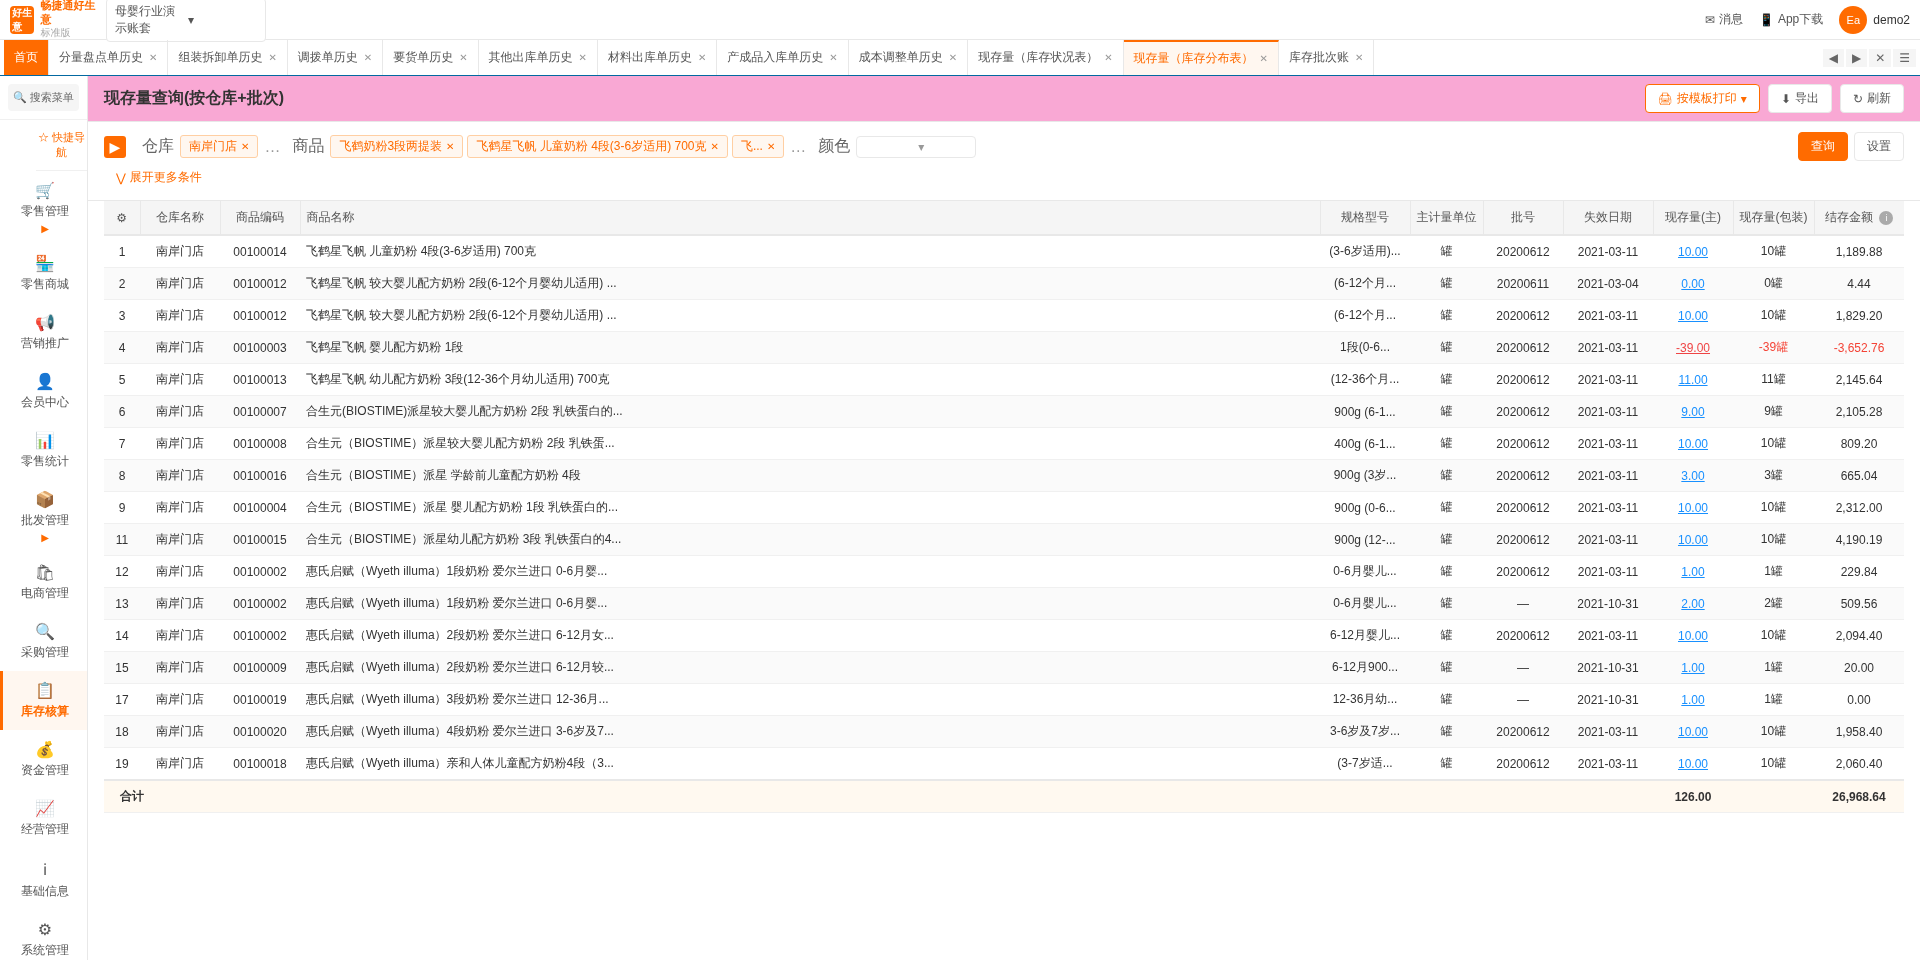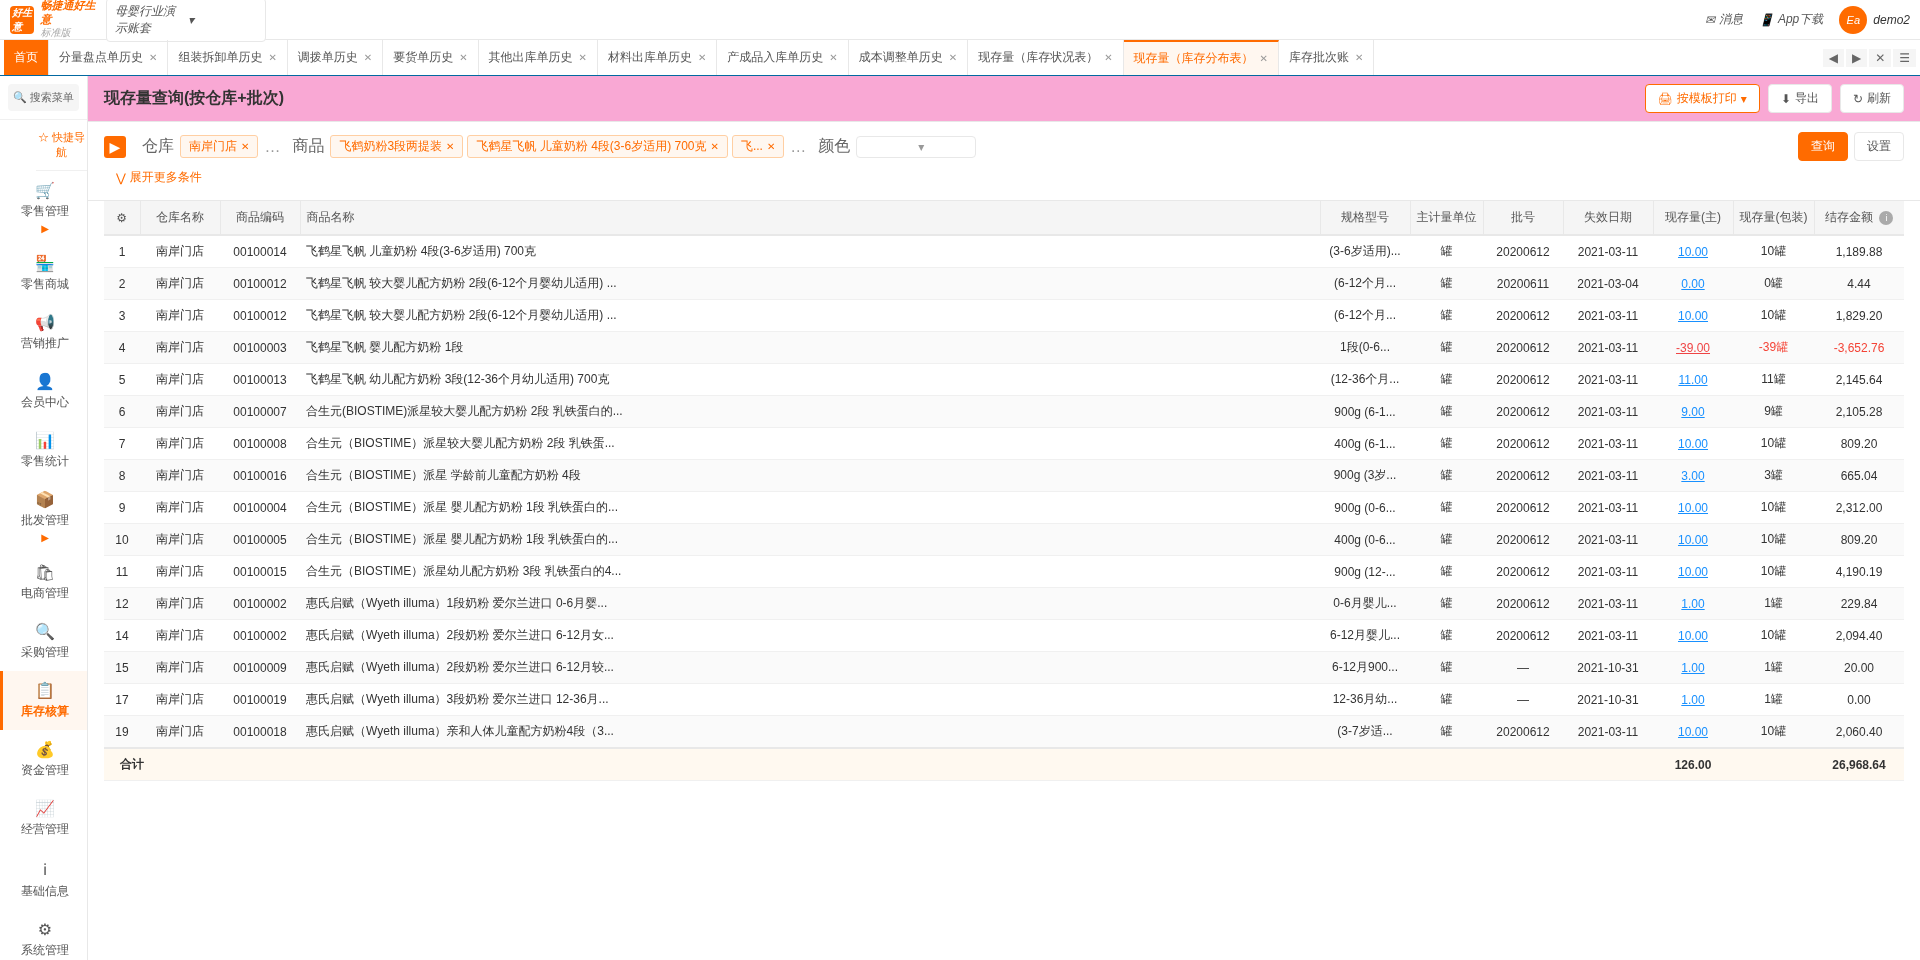--- a/index.html
+++ b/index.html
@@ -1,19 +1,19 @@
 <!DOCTYPE html>
 <html><head>
   <meta charset="utf-8">
   <style>
     * { box-sizing: border-box; margin: 0; padding: 0; }
     body { font-family: 'Microsoft YaHei', Arial, sans-serif; font-size: 12px; background: #f5f5f5; color: #333; overflow: hidden; height: 960px; }
 
     
-    .top-bar { display: flex; align-items: center; background: #fff; height: 40px; border-bottom: 1px solid #e8e8e8; padding: 0 10px; justify-content: space-between; font-style: italic; }
+    .top-bar { display: flex; align-items: center; background: #fff; height: 40px; border-bottom: 1px solid #e8e8e8; padding: 0 10px; justify-content: space-between; }
     .top-bar-left { display: flex; align-items: center; gap: 8px; }
     .logo-area { display: flex; align-items: center; gap: 6px; width: 88px; }
     .logo-icon { width: 28px; height: 28px; background: #ff6b00; border-radius: 4px; display: flex; align-items: center; justify-content: center; color: white; font-size: 10px; font-weight: bold; }
     .logo-text { font-size: 11px; color: #ff6b00; font-weight: bold; line-height: 1.2; }
     .org-selector { display: flex; align-items: center; gap: 4px; padding: 4px 8px; border: 1px solid #e8e8e8; border-radius: 4px; cursor: pointer; min-width: 160px; background: #fff; }
     .org-selector span { flex: 1; font-size: 12px; color: #555; }
     .top-bar-right { display: flex; align-items: center; gap: 16px; }
     .top-bar-action { display: flex; align-items: center; gap: 4px; cursor: pointer; color: #555; font-size: 12px; }
     .avatar { width: 28px; height: 28px; border-radius: 50%; background: #ff6b00; display: flex; align-items: center; justify-content: center; color: white; font-size: 11px; }
 
@@ -469,33 +469,20 @@
               <td class="text-left">合生元（BIOSTIME）派星 婴儿配方奶粉 1段 乳铁蛋白的...</td>
               <td>900g (0-6...</td>
               <td>罐</td>
               <td>20200612</td>
               <td>2021-03-11</td>
               <td class="text-link" style="color: rgb(24, 144, 255); text-decoration: underline; cursor: pointer;">10.00</td>
               <td>10罐</td>
               <td>2,312.00</td>
             </tr>
             <tr>
-              <td>10</td>
-              <td>南岸门店</td>
-              <td>00100005</td>
-              <td class="text-left">合生元（BIOSTIME）派星 婴儿配方奶粉 1段 乳铁蛋白的...</td>
-              <td>400g (0-6...</td>
-              <td>罐</td>
-              <td>20200612</td>
-              <td>2021-03-11</td>
-              <td class="text-link" style="color: rgb(24, 144, 255); text-decoration: underline; cursor: pointer;">10.00</td>
-              <td>10罐</td>
-              <td>809.20</td>
-            </tr>
-            <tr>
               <td>11</td>
               <td>南岸门店</td>
               <td>00100015</td>
               <td class="text-left">合生元（BIOSTIME）派星幼儿配方奶粉 3段 乳铁蛋白的4...</td>
               <td>900g (12-...</td>
               <td>罐</td>
               <td>20200612</td>
               <td>2021-03-11</td>
               <td class="text-link" style="color: rgb(24, 144, 255); text-decoration: underline; cursor: pointer;">10.00</td>
               <td>10罐</td>
@@ -506,20 +493,33 @@
               <td>南岸门店</td>
               <td>00100002</td>
               <td class="text-left">惠氏启赋（Wyeth illuma）1段奶粉 爱尔兰进口 0-6月婴...</td>
               <td>0-6月婴儿...</td>
               <td>罐</td>
               <td>20200612</td>
               <td>2021-03-11</td>
               <td class="text-link" style="color: rgb(24, 144, 255); text-decoration: underline; cursor: pointer;">1.00</td>
               <td>1罐</td>
               <td>229.84</td>
+            </tr>
+            <tr>
+              <td>13</td>
+              <td>南岸门店</td>
+              <td>00100002</td>
+              <td class="text-left">惠氏启赋（Wyeth illuma）1段奶粉 爱尔兰进口 0-6月婴...</td>
+              <td>0-6月婴儿...</td>
+              <td>罐</td>
+              <td>—</td>
+              <td>2021-10-31</td>
+              <td class="text-link" style="color: rgb(24, 144, 255); text-decoration: underline; cursor: pointer;">2.00</td>
+              <td>2罐</td>
+              <td>509.56</td>
             </tr>
             <tr>
               <td>14</td>
               <td>南岸门店</td>
               <td>00100002</td>
               <td class="text-left">惠氏启赋（Wyeth illuma）2段奶粉 爱尔兰进口 6-12月女...</td>
               <td>6-12月婴儿...</td>
               <td>罐</td>
               <td>20200612</td>
               <td>2021-03-11</td>
@@ -545,20 +545,33 @@
               <td>南岸门店</td>
               <td>00100019</td>
               <td class="text-left">惠氏启赋（Wyeth illuma）3段奶粉 爱尔兰进口 12-36月...</td>
               <td>12-36月幼...</td>
               <td>罐</td>
               <td>—</td>
               <td>2021-10-31</td>
               <td class="text-link" style="color: rgb(24, 144, 255); text-decoration: underline; cursor: pointer;">1.00</td>
               <td>1罐</td>
               <td>0.00</td>
+            </tr>
+            <tr>
+              <td>18</td>
+              <td>南岸门店</td>
+              <td>00100020</td>
+              <td class="text-left">惠氏启赋（Wyeth illuma）4段奶粉 爱尔兰进口 3-6岁及7...</td>
+              <td>3-6岁及7岁...</td>
+              <td>罐</td>
+              <td>20200612</td>
+              <td>2021-03-11</td>
+              <td class="text-link" style="color: rgb(24, 144, 255); text-decoration: underline; cursor: pointer;">10.00</td>
+              <td>10罐</td>
+              <td>1,958.40</td>
             </tr>
             <tr>
               <td>19</td>
               <td>南岸门店</td>
               <td>00100018</td>
               <td class="text-left">惠氏启赋（Wyeth illuma）亲和人体儿童配方奶粉4段（3...</td>
               <td>(3-7岁适...</td>
               <td>罐</td>
               <td>20200612</td>
               <td>2021-03-11</td>

